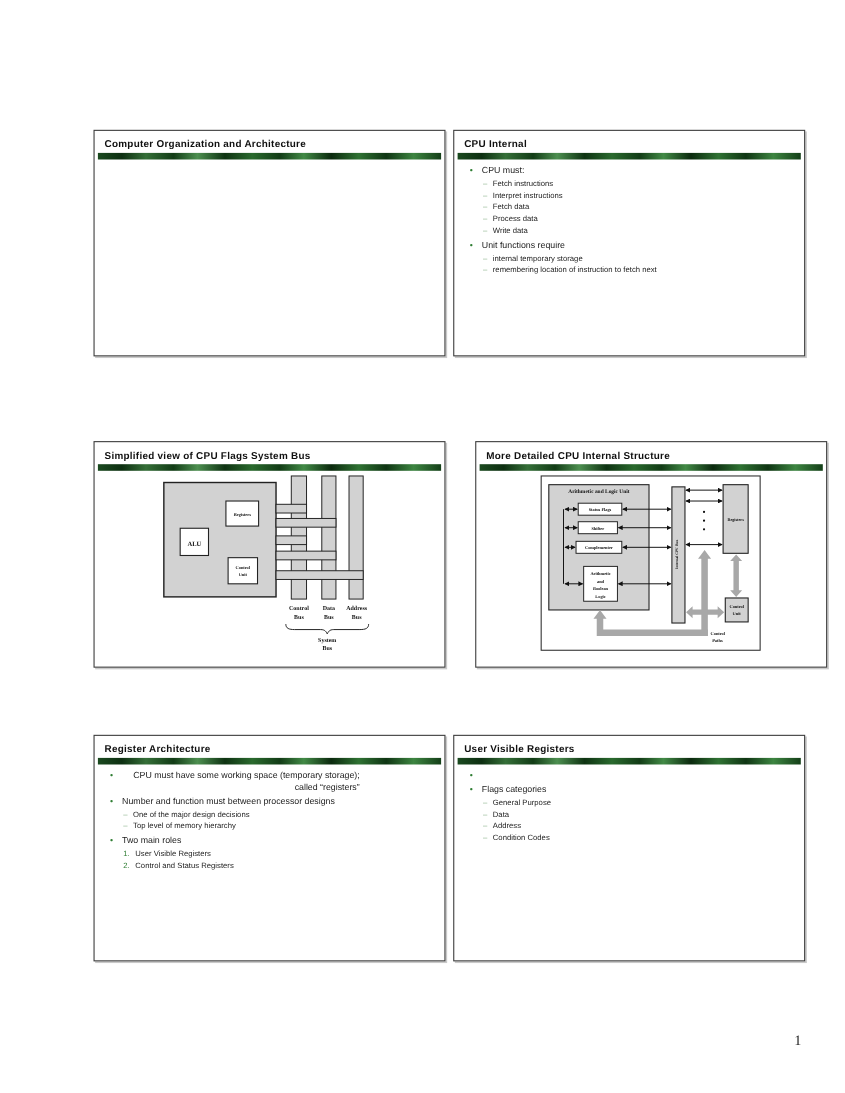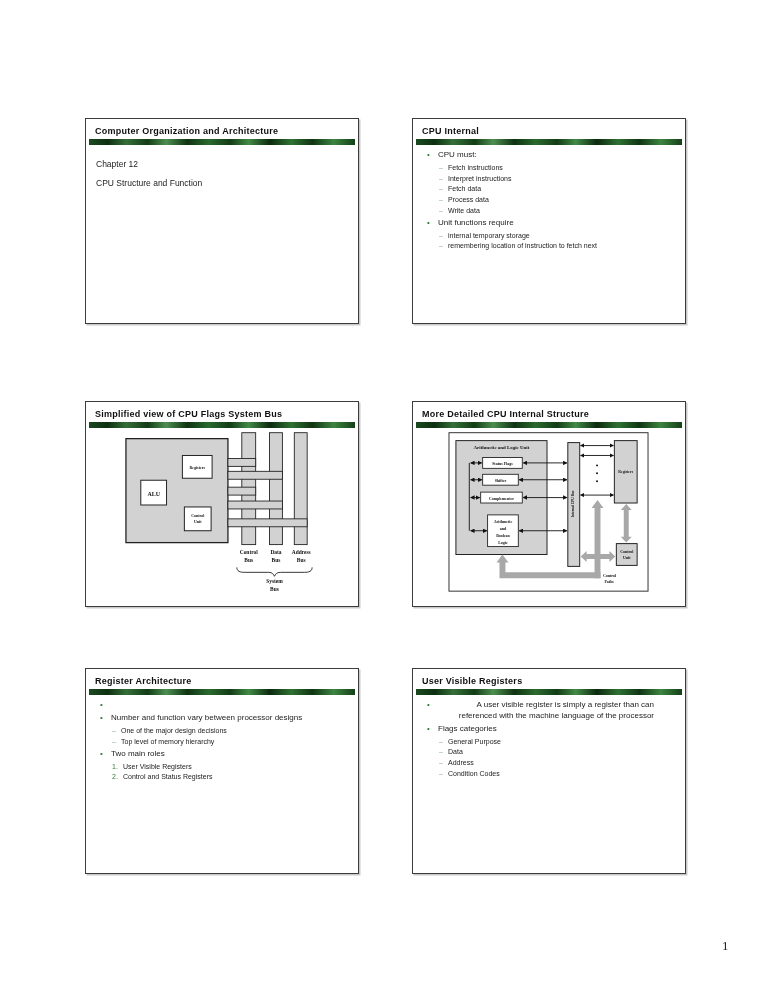--- a/index.html
+++ b/index.html
@@ -1,26 +1,26 @@
 <!DOCTYPE html>
 <html><head>
 <meta charset="utf-8">
 <style>
   html,body{margin:0;padding:0;}
   body{
     width:768px;height:994px;position:relative;background:#ffffff;
     font-family:"Liberation Sans", sans-serif;overflow:hidden;
   }
   .slide{
-    position:absolute;width:274px;height:206px;background:#fff;
+    position:absolute;width:320px;height:206px;background:#fff;
     border:1.4px solid #3c3c3c;box-sizing:border-box;
     box-shadow:1.5px 1.5px 0 #c9c9c9;
   }
   .s1{left:85px;top:118px}.s2{left:412px;top:118px}
-  .s3{left:85px;top:401px}.s4{left:412px;top:401px}
+  .s3{left:85px;top:401px}.s4{left:432px;top:401px}
   .s5{left:85px;top:668px}.s6{left:412px;top:668px}
   .stitle{
     font-weight:bold;font-size:9px;color:#101010;margin:7px 9px 0 9px;
     letter-spacing:.25px;white-space:nowrap;
   }
   .gbar{
     height:6px;margin:3px 3px 0 3px;
     background:linear-gradient(90deg,#1b4a20 0%,#0d2f11 7%,#356f38 14%,#123c16 22%,#4d8f50 29%,#0e3312 37%,#2a6a2e 45%,#123c16 53%,#428a46 60%,#0b2a0e 68%,#2f7233 76%,#0f3513 84%,#3d8541 92%,#143f18 100%);
   }
   .lines{margin:10px 0 0 10px;font-size:8.5px;color:#1c1c1c;line-height:18.5px;}
@@ -40,24 +40,20 @@
     position:absolute;left:722px;top:938px;font-family:"Liberation Serif", serif;
     font-size:13px;color:#222;
   }
 </style>
 </head>
 <body>
 
 <div class="slide s1">
   <div class="stitle">Computer Organization and Architecture</div>
   <div class="gbar"></div>
-  <div class="lines">
-    <div>Chapter 12</div>
-    <div>CPU Structure and Function</div>
-  </div>
 </div>
 
 <div class="slide s2">
   <div class="stitle">CPU Internal</div>
   <div class="gbar"></div>
   <ul class="blist">
     <li class="b1">
         <span class="mk">•</span>
         <span class="tx">CPU must:</span>
       </li>
@@ -198,24 +194,25 @@
     <text x="193" y="183" font-size="4" text-anchor="start">Paths</text>
   </svg>
 </div>
 
 <div class="slide s5">
   <div class="stitle">Register Architecture</div>
   <div class="gbar"></div>
   <ul class="blist">
     <li class="b1">
         <span class="mk">•</span>
-      </li>
-    <li class="b1">
-        <span class="mk">•</span>
-        <span class="tx">Number and function vary between processor designs</span>
+        <span class="tx">CPU must have some working space (temporary storage); called “registers”</span>
+      </li>
+    <li class="b1">
+        <span class="mk">•</span>
+        <span class="tx">Number and function must between processor designs</span>
       </li>
     <li class="b2">
         <span class="mk">–</span>
         <span class="tx">One of the major design decisions</span>
       </li>
     <li class="b2">
         <span class="mk">–</span>
         <span class="tx">Top level of memory hierarchy</span>
       </li>
     <li class="b1">
@@ -232,21 +229,20 @@
       </li>
   </ul>
 </div>
 
 <div class="slide s6">
   <div class="stitle">User Visible Registers</div>
   <div class="gbar"></div>
   <ul class="blist">
     <li class="b1">
         <span class="mk">•</span>
-        <span class="tx">A user visible register is simply a register than can referenced with the machine language of the processor</span>
       </li>
     <li class="b1">
         <span class="mk">•</span>
         <span class="tx">Flags categories</span>
       </li>
     <li class="b2">
         <span class="mk">–</span>
         <span class="tx">General Purpose</span>
       </li>
     <li class="b2">

